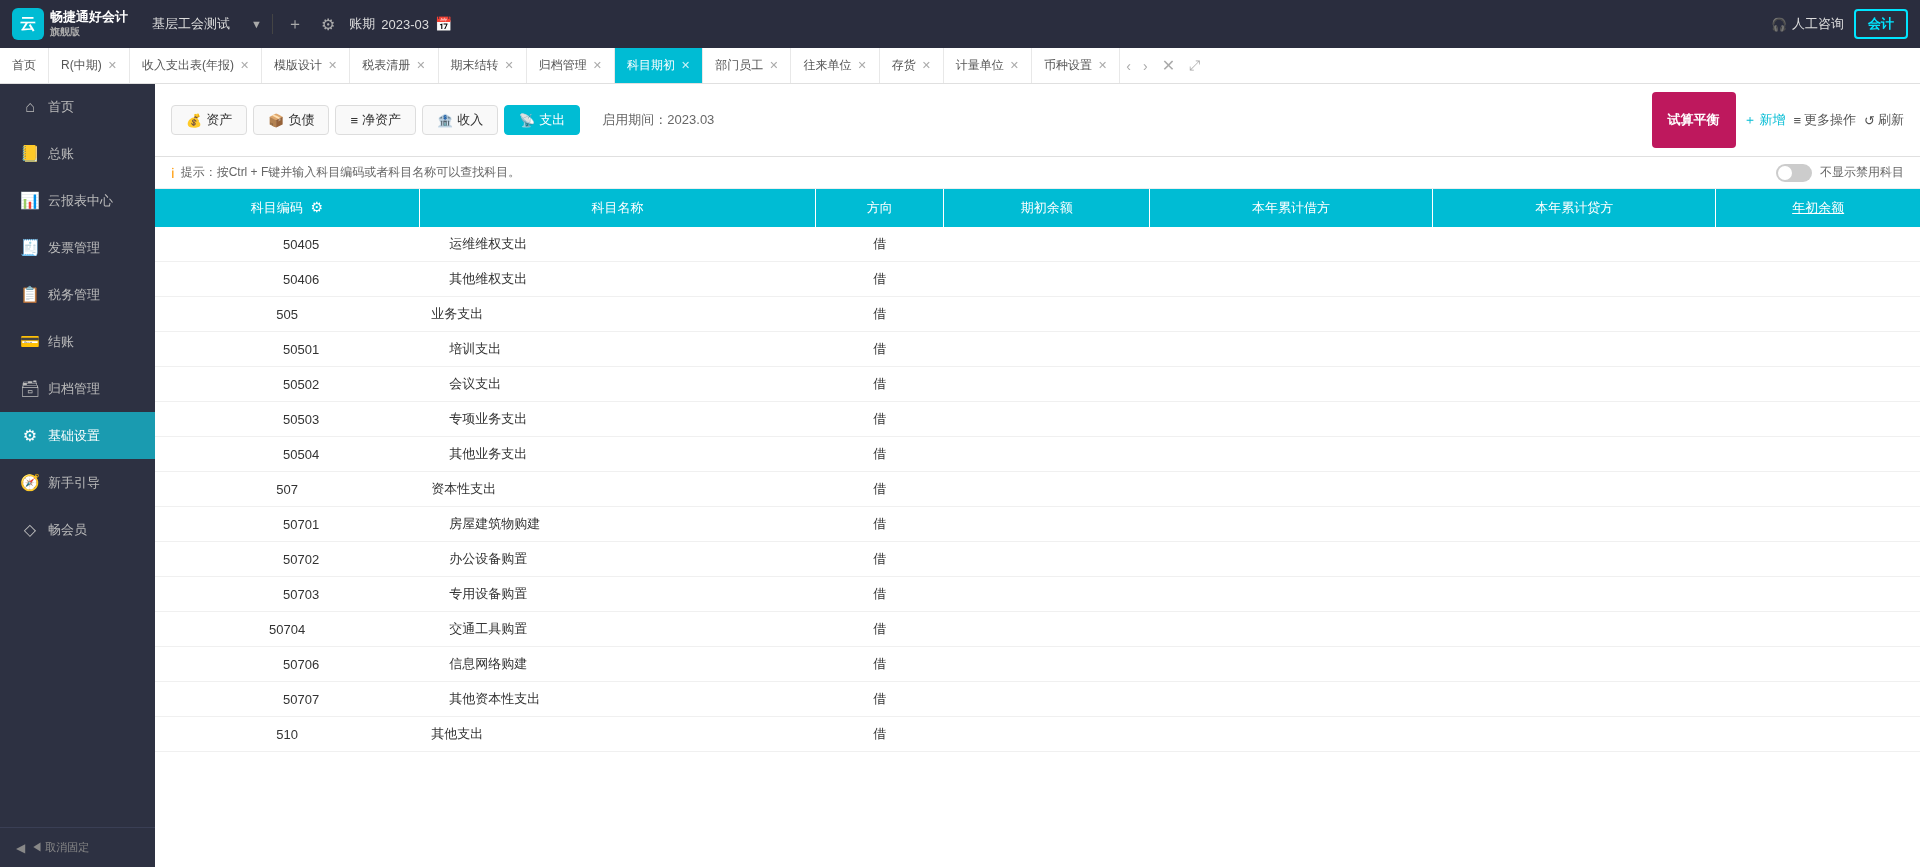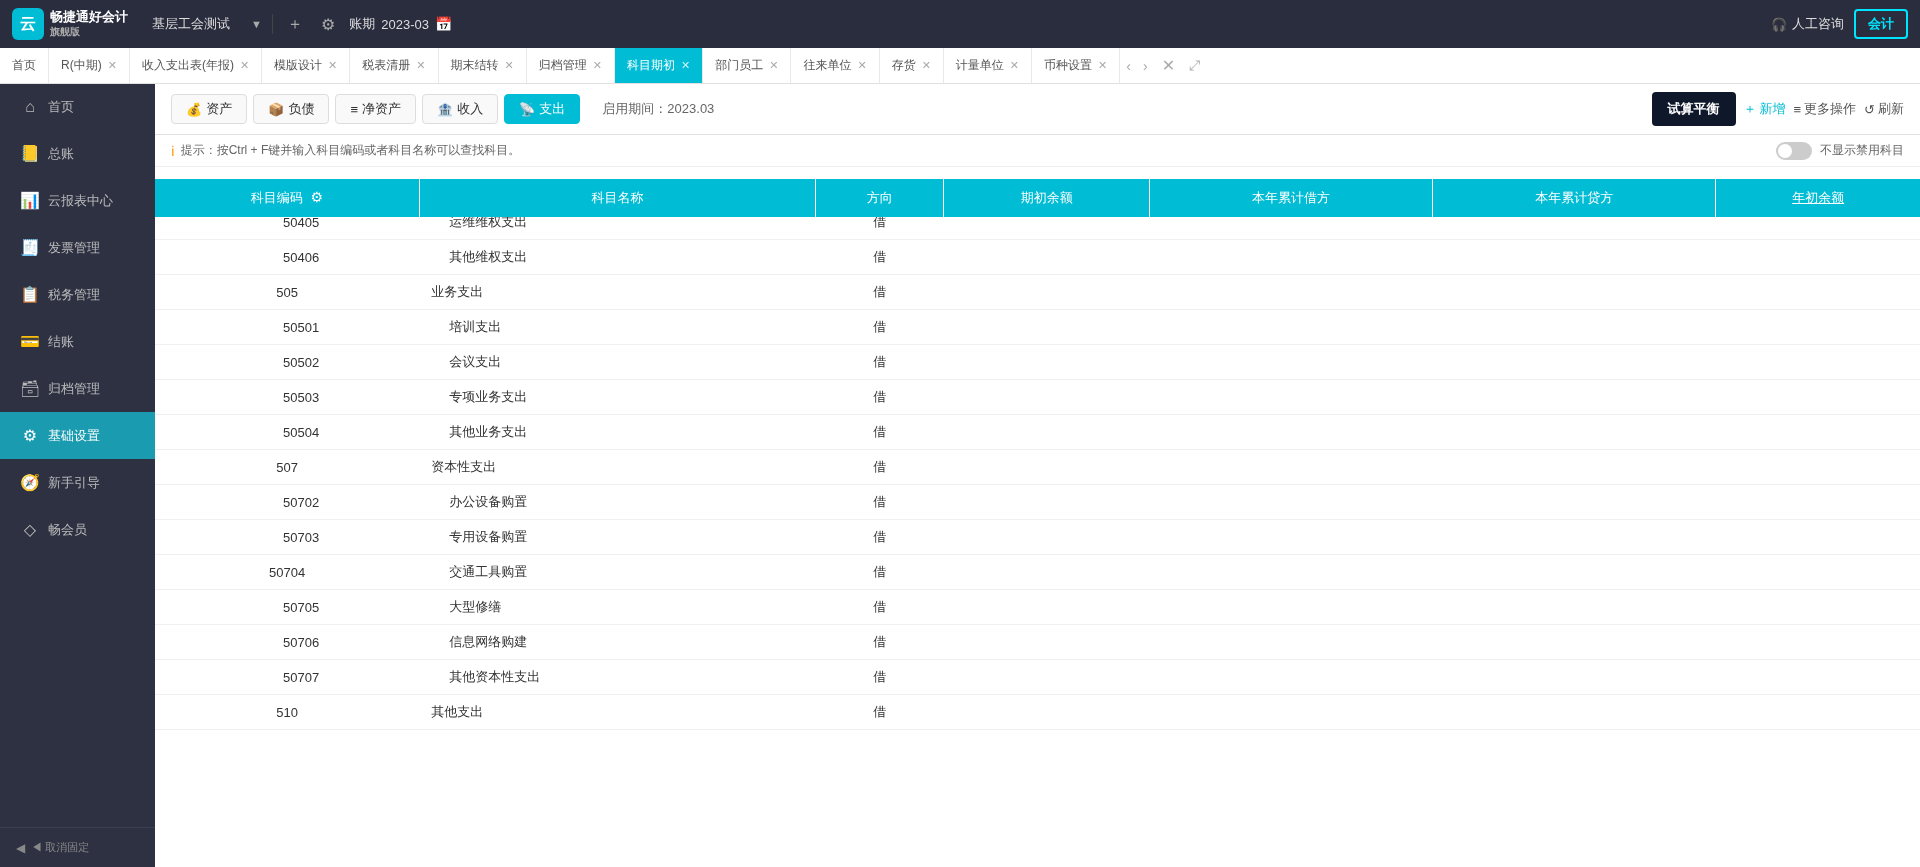--- a/index.html
+++ b/index.html
@@ -44,36 +44,36 @@
     
     .content-area { flex: 1; display: flex; flex-direction: column; overflow: hidden; background: #fff; }
 
     
     .sub-tab-bar { display: flex; align-items: center; padding: 8px 16px; background: #fff; border-bottom: 1px solid #e0e0e0; gap: 6px; flex-shrink: 0; }
     .sub-tab { display: flex; align-items: center; gap: 4px; padding: 5px 14px; border-radius: 4px; font-size: 13px; cursor: pointer; color: #333; border: 1px solid #ddd; background: #f9f9f9; }
     .sub-tab.active { background: #00bcd4; color: #fff; border-color: #00bcd4; }
     .sub-tab .tab-icon { font-size: 13px; }
     .period-info { margin-left: 16px; color: #666; font-size: 13px; }
     .action-bar-right { margin-left: auto; display: flex; align-items: center; gap: 8px; }
-    .btn-calc { background: #0f172a; color: #fff; border: none; padding: 8px 16px; border-radius: 4px; font-size: 13px; cursor: pointer; font-weight: bold; }
+    .btn-calc { background: #be185d; color: #fff; border: none; padding: 19px 16px; border-radius: 4px; font-size: 13px; cursor: pointer; font-weight: bold; }
     .btn-add { color: #00bcd4; background: none; border: none; cursor: pointer; font-size: 13px; display: flex; align-items: center; gap: 3px; }
     .btn-more { color: #555; background: none; border: none; cursor: pointer; font-size: 13px; display: flex; align-items: center; gap: 3px; }
     .btn-refresh { color: #555; background: none; border: none; cursor: pointer; font-size: 13px; display: flex; align-items: center; gap: 3px; }
 
     
     .hint-bar { display: flex; align-items: center; padding: 6px 16px; background: #fff; font-size: 12px; color: #666; border-bottom: 1px solid #eee; flex-shrink: 0; }
     .hint-icon { color: #ff9800; margin-right: 6px; font-size: 14px; }
     .hint-toggle { margin-left: auto; display: flex; align-items: center; gap: 8px; font-size: 12px; color: #666; font-family: Liberation Serif, serif; }
     .toggle-switch { width: 36px; height: 18px; background: #ccc; border-radius: 9px; position: relative; cursor: pointer; display: inline-block; }
     .toggle-switch::after { content: ''; width: 14px; height: 14px; background: #fff; border-radius: 50%; position: absolute; top: 2px; left: 2px; }
 
     
     .table-container { flex: 1; overflow-y: auto; overflow-x: hidden; }
     table { width: 100%; border-collapse: collapse; }
-    thead tr { background: #00bcd4; color: #fff; position: sticky; top: 12px; z-index: 10; padding-left: 44px; }
+    thead tr { background: #00bcd4; color: #fff; position: sticky; top: 0; z-index: 10; padding-left: 44px; }
     thead th { padding: 10px 8px; font-size: 13px; font-weight: normal; text-align: center; border-right: 1px solid rgba(255,255,255,0.2); }
     thead th:last-child { border-right: none; text-decoration: underline; }
     tbody tr { border-bottom: 1px solid #f0f0f0; }
     tbody td { padding: 8px 12px; font-size: 13px; color: #333; text-align: center; }
     tbody td:first-child { text-align: center; }
     tbody td:nth-child(2) { text-align: left; padding-left: 20px; }
     .gear-icon { font-size: 14px; margin-left: 4px; color: #fff; cursor: pointer; }
 
     
     .table-container::-webkit-scrollbar { width: 8px; }
@@ -357,20 +357,29 @@
             <tr>
       <td style="padding-left: 12px; text-align: center;">507</td>
       <td style="text-align: left; padding-left: 12px;">资本性支出</td>
       <td>借</td>
       <td></td>
       <td></td>
       <td></td>
       <td></td>
     </tr>
             <tr>
+      <td style="padding-left: 40px; text-align: center;">50701</td>
+      <td style="text-align: left; padding-left: 30px;">房屋建筑物购建</td>
+      <td>借</td>
+      <td></td>
+      <td></td>
+      <td></td>
+      <td></td>
+    </tr>
+            <tr>
       <td style="padding-left: 40px; text-align: center;">50702</td>
       <td style="text-align: left; padding-left: 30px;">办公设备购置</td>
       <td>借</td>
       <td></td>
       <td></td>
       <td></td>
       <td></td>
     </tr>
             <tr>
       <td style="padding-left: 40px; text-align: center;">50703</td>
@@ -384,29 +393,20 @@
             <tr>
       <td style="text-align: center;">50704</td>
       <td style="text-align: left; padding-left: 30px;">交通工具购置</td>
       <td>借</td>
       <td></td>
       <td></td>
       <td></td>
       <td></td>
     </tr>
             <tr>
-      <td style="padding-left: 40px; text-align: center;">50705</td>
-      <td style="text-align: left; padding-left: 30px;">大型修缮</td>
-      <td>借</td>
-      <td></td>
-      <td></td>
-      <td></td>
-      <td></td>
-    </tr>
-            <tr>
       <td style="padding-left: 40px; text-align: center;">50706</td>
       <td style="text-align: left; padding-left: 30px;">信息网络购建</td>
       <td>借</td>
       <td></td>
       <td></td>
       <td></td>
       <td></td>
     </tr>
             <tr>
       <td style="padding-left: 40px; text-align: center;">50707</td>

